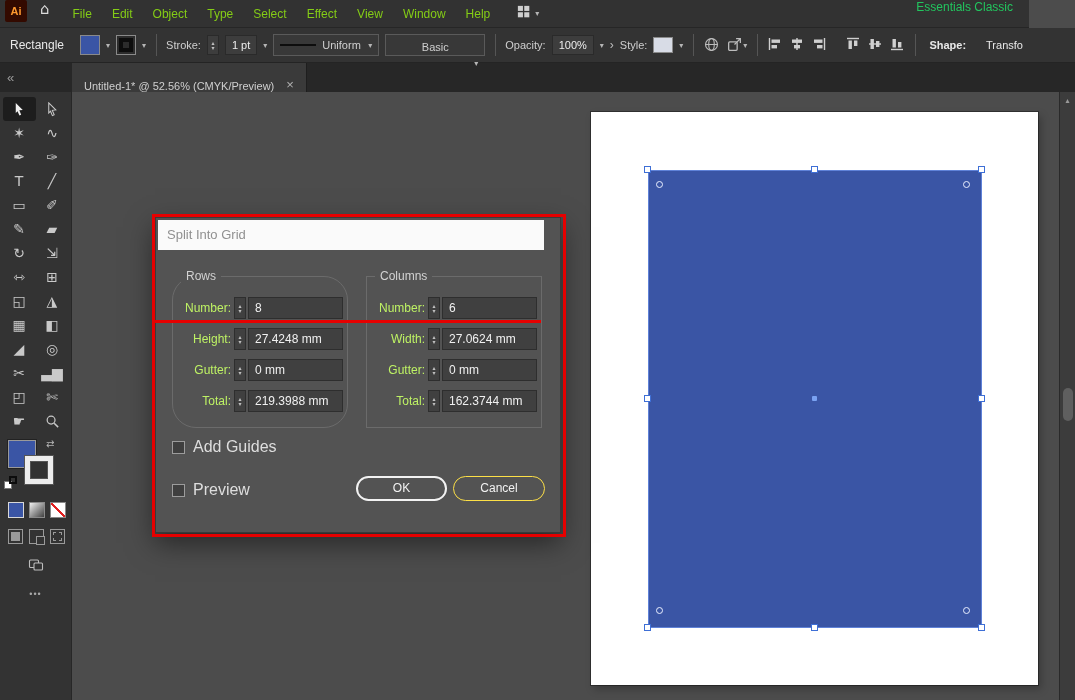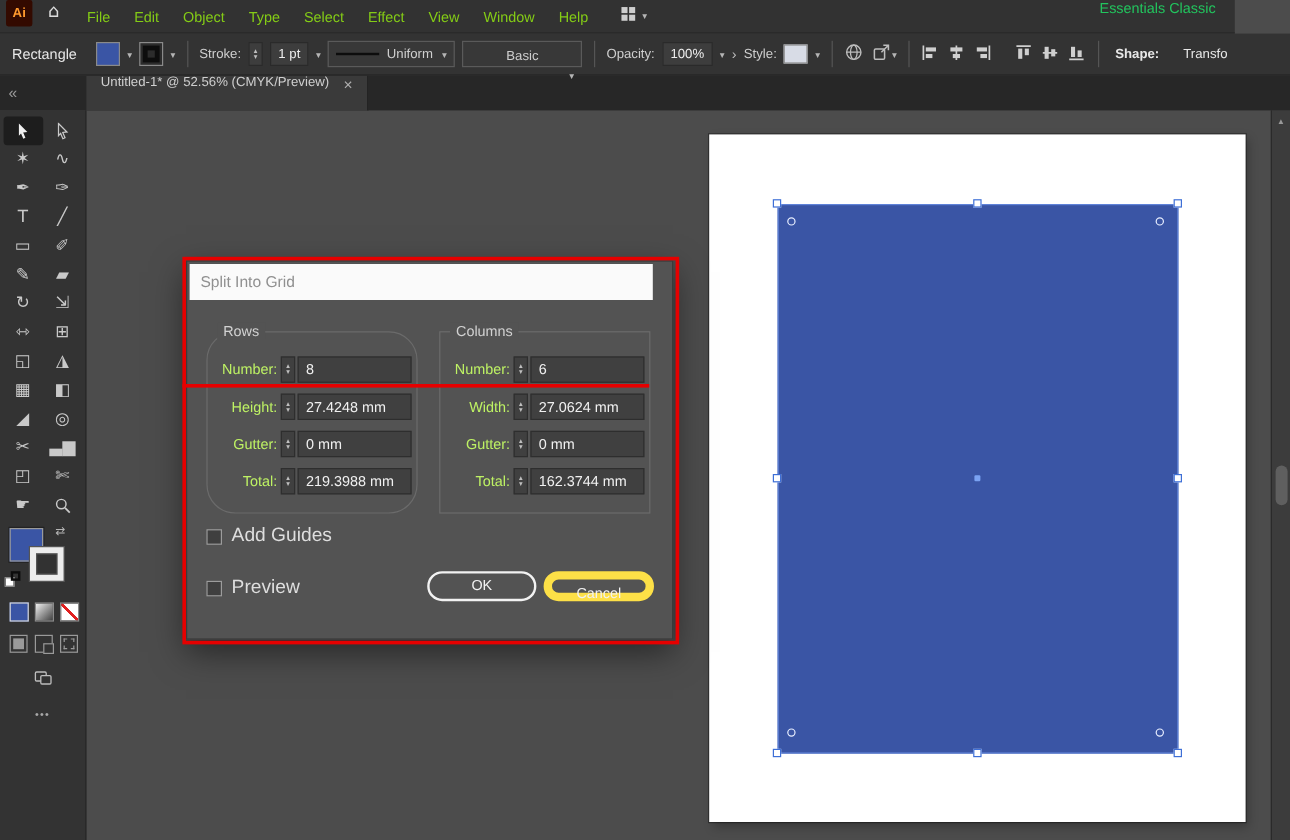--- a/index.html
+++ b/index.html
@@ -39,21 +39,21 @@
   .cbicon { display:flex; align-items:center; }
   .cbicon svg { width:17px; height:17px; }
   .alignicon svg { width:16px; height:16px; }
   .gap12 { margin-left:12px; }
   .cb-shape { color:#e8e8e8; margin-left:4px;font-weight:bold; }
   .cb-transform { margin-left:14px; color:#e8e8e8; }
 
   
   .tabbar { position:absolute; left:0; top:63px; width:1075px; height:29px; background:#272727; z-index:9; }
   .collapse { position:absolute; left:7px; top:7px; color:#9a9a9a; font-size:13px; }
-  .tab { position:absolute; left:72px; top:0; height:29px; background:#3a3a3a; display:flex; align-items:flex-start; gap:12px; padding:0 12px; font-size:11px; color:#cfcfcf; border-right:1px solid #1e1e1e; }
+  .tab { position:absolute; left:72px; top:0; height:29px; background:#3a3a3a; display:flex; align-items:flex-end; gap:12px; padding:0 12px; font-size:11px; color:#cfcfcf; border-right:1px solid #1e1e1e; }
   .tabclose { color:#b0b0b0; font-size:13px; }
 
   
   .toolspanel { position:absolute; left:0; top:92px; width:72px; height:608px; background:#333333; border-right:1px solid #272727; z-index:8; }
   #toolgrid { margin-top:5px; display:grid; grid-template-columns:33px 33px; justify-content:center; grid-auto-rows:24px; }
   .tool { display:flex; align-items:center; justify-content:center; color:#c9c9c9; font-size:14px; font-family:"DejaVu Sans",sans-serif; }
   .tool svg { width:15px; height:15px; }
   .tool.active { background:#1d1d1d; border-radius:3px; color:#fff; }
   .fillstroke { position:relative; height:50px; margin-top:7px; }
   .fs-fill { position:absolute; left:8px; top:0; width:28px; height:28px; background:var(--rect-fill); border:1px solid #9a9a9a; box-shadow:0 0 0 1px #222; }
@@ -101,21 +101,21 @@
   .flabel { width:56px; text-align:right; color:#bef264; margin-right:3px; font-size:12px; }
   .frow .stepper { height:22px; background:#404040; border-color:#2e2e2e; }
   .fvalue { flex:1; height:22px; background:#404040; border:1px solid #2e2e2e; margin-left:2px; line-height:20px; padding-left:6px; color:#f0f0f0; }
   .chk { position:absolute; left:16px; display:flex; align-items:center; gap:8px; }
   .chk.guides { top:220px; }
   .chk.preview { top:263px; }
   .chk .box { width:13px; height:13px; background:#3f3f3f; border:1px solid #9c9c9c; }
   .chk .lbl { font-size:16px; color:#dedede; }
   .btn { position:absolute; top:258px; height:25px; border-radius:13px; text-align:center; font-size:12px; color:#f2f2f2; background:transparent; }
   .btn.ok { left:200px; width:91px; border:2px solid #f2f2f2; line-height:21px; }
-  .btn.cancel { left:297px; width:92px; border:7px solid #fde047; line-height:23px;text-align:center; }
+  .btn.cancel { left:297px; width:92px; border:1px solid #fde047; line-height:23px;text-align:center; }
 
   
   .anno-box { position:absolute; left:152px; top:214px; width:414px; height:323px; border:3px solid var(--anno); z-index:30; pointer-events:none; }
   .anno-line { position:absolute; left:152px; top:320px; width:389px; height:3px; background:var(--anno); z-index:31; pointer-events:none; }
 </style>
 </head>
 <body>
 
 <div id="app">
 

